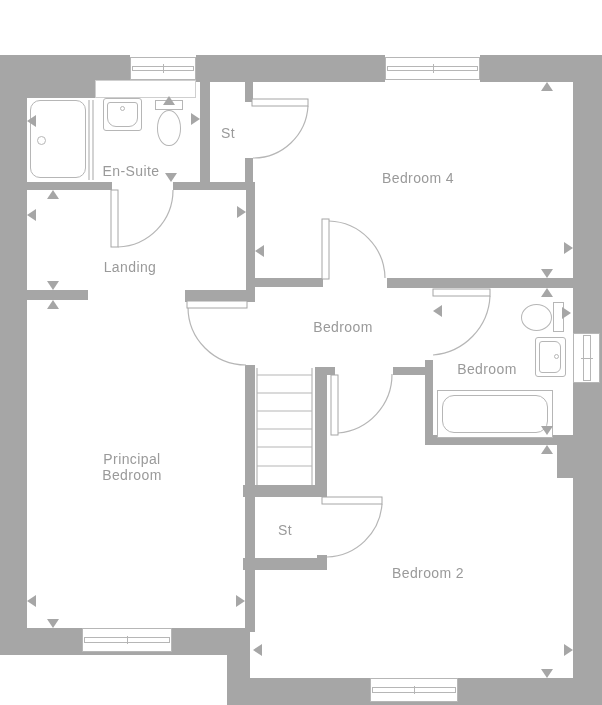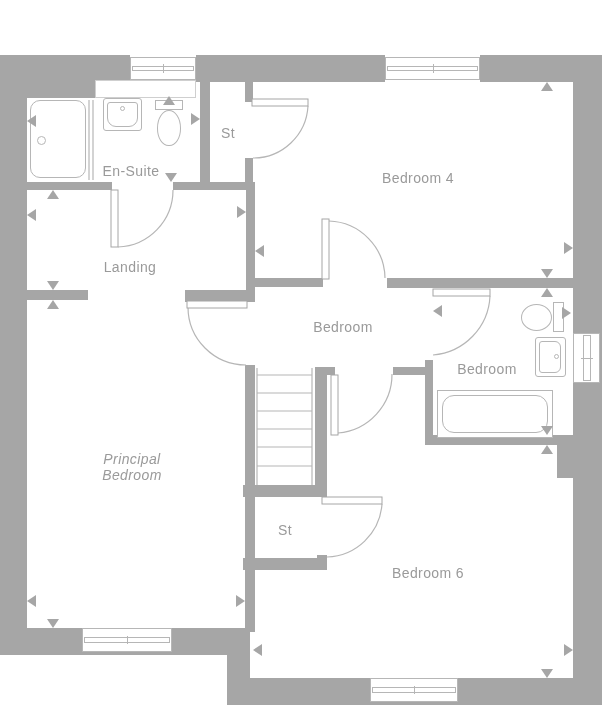--- a/index.html
+++ b/index.html
@@ -11,21 +11,21 @@
   html,body{margin:0;padding:0;background:var(--bg);}
   #plan{
     position:relative;width:602px;height:705px;background:var(--bg);
     font-family:"Liberation Sans", sans-serif;overflow:hidden;
   }
   .wall{position:absolute;background:var(--wall);}
   .label{
     position:absolute;color:var(--text);font-size:14px;letter-spacing:.4px;
     transform:translate(-50%,-50%);white-space:nowrap;text-align:center;line-height:16px;
   }
-  .label.wrap{white-space:normal;width:84px;font-style:italic;}
+  .label.wrap{white-space:normal;width:84px;}
   .window{position:absolute;background:var(--bg);border:1px solid var(--line);box-sizing:border-box;}
   .window .glass{position:absolute;left:1px;right:1px;top:38%;bottom:38%;border:1px solid var(--line);}
   .window .mullion{position:absolute;left:50%;top:30%;bottom:30%;width:1px;background:var(--line);}
   .window.v .glass{top:1px;bottom:1px;left:34%;right:34%;}
   .window.v .mullion{top:50%;left:26%;right:26%;width:auto;height:1px;}
   .reveal{position:absolute;background:var(--bg);border:1px solid #cfcfcf;box-sizing:border-box;}
   .fix{position:absolute;border:1px solid var(--line);box-sizing:border-box;background:var(--bg);}
   .tri{position:absolute;width:0;height:0;}
   .tri.up{border-left:6px solid transparent;border-right:6px solid transparent;border-bottom:9px solid var(--wall);}
   .tri.down{border-left:6px solid transparent;border-right:6px solid transparent;border-top:9px solid var(--wall);}
@@ -161,15 +161,15 @@
   <div class="tri down" style="left:541px;top:669px"></div>
 
   <div class="label" style="left:131px;top:171px">En-Suite</div>
   <div class="label" style="left:228px;top:133px">St</div>
   <div class="label" style="left:418px;top:178px">Bedroom 4</div>
   <div class="label" style="left:130px;top:267px">Landing</div>
   <div class="label" style="left:343px;top:327px">Bedroom</div>
   <div class="label" style="left:487px;top:369px">Bedroom</div>
   <div class="label wrap" style="left:132px;top:467px">Principal Bedroom</div>
   <div class="label" style="left:285px;top:530px">St</div>
-  <div class="label" style="left:428px;top:573px">Bedroom 6</div>
+  <div class="label" style="left:428px;top:573px">Bedroom 2</div>
 
 </div>
 
 </body></html>

